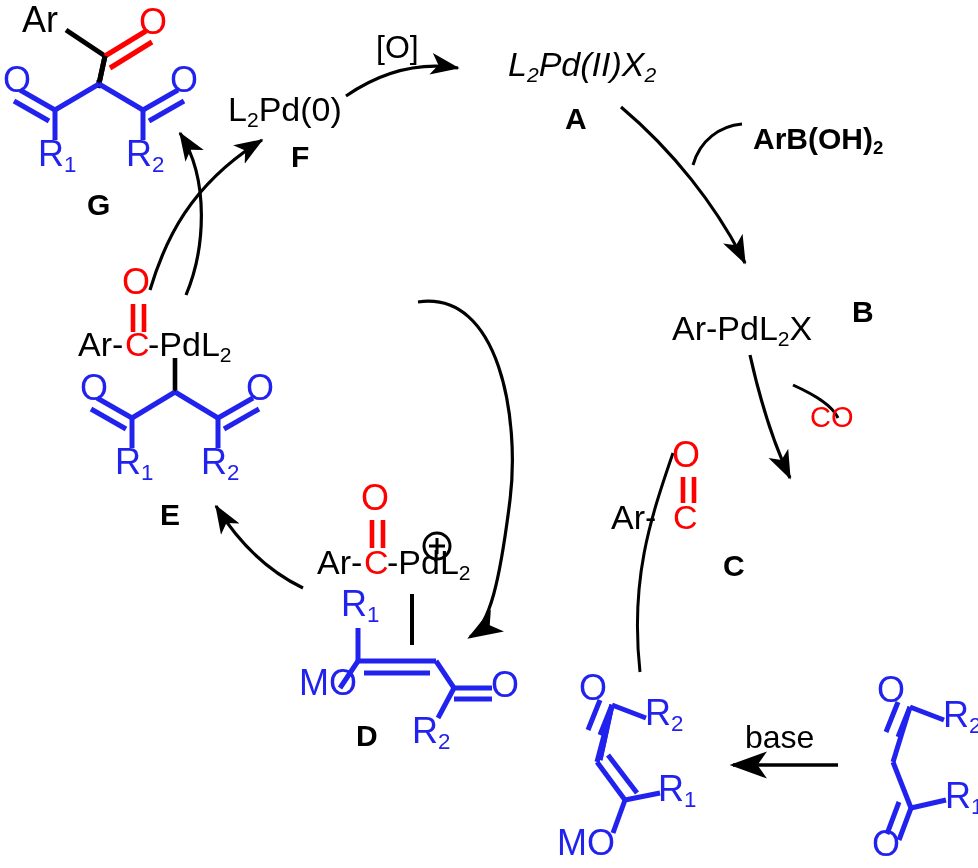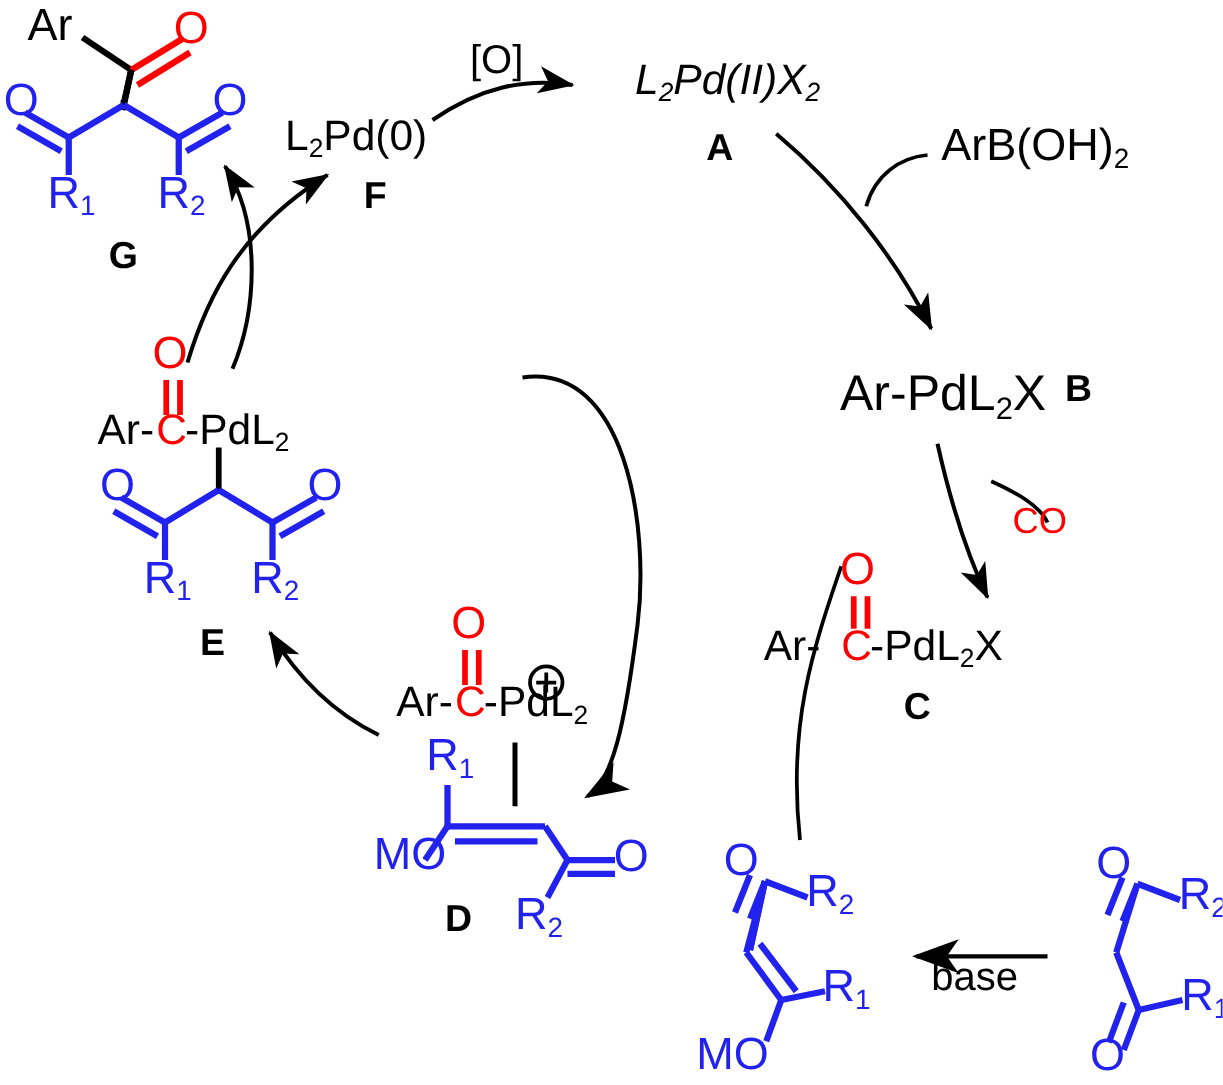--- a/index.html
+++ b/index.html
@@ -172,31 +172,30 @@
   <div class="lbl blk bold" style="left:87px;top:190px;font-size:30px;">G</div>
 
   <div class="lbl blk" style="left:376px;top:31px;font-size:32px;">[O]</div>
 
   <div class="lbl blk" style="left:508px;top:47px;font-size:34px;font-style:italic;"><span>L</span><sub>2</sub><span>Pd(II)X</span><sub>2</sub></div>
   <div class="lbl blk bold" style="left:565px;top:104px;font-size:30px;">A</div>
 
   <div class="lbl blk" style="left:228px;top:92px;font-size:34px;"><span>L</span><sub>2</sub><span>Pd(0)</span></div>
   <div class="lbl blk bold" style="left:291px;top:142px;font-size:30px;">F</div>
 
-  <div class="lbl blk" style="left:753px;top:98px;font-size:36px;"><span>ArB(OH)</span><sub>2</sub></div>
-
-  <div class="lbl blk" style="left:672px;top:295px;font-size:40px;text-align:center;"><span>Ar-PdL</span><sub>2</sub><span>X</span></div>
+  <div class="lbl blk" style="left:753px;top:124px;font-size:30px;font-weight:bold;"><span>ArB(OH)</span><sub>2</sub></div>
+
+  <div class="lbl blk" style="left:672px;top:311px;font-size:34px;text-align:center;"><span>Ar-PdL</span><sub>2</sub><span>X</span></div>
   <div class="lbl blk bold" style="left:852px;top:297px;font-size:30px;">B</div>
 
   <div class="lbl red" style="left:810px;top:403px;font-size:29px;">CO</div>
 
   <div class="lbl red" style="left:672px;top:437px;font-size:36px;">O</div>
   <div class="lbl blk" style="left:611px;top:500px;font-size:34px;">Ar-</div>
   <div class="lbl red" style="left:673px;top:500px;font-size:34px;">C</div>
-  <div class="lbl blk" style="left:696px;top:500px;font-size:34px;"><span>-PdL</span><sub>2</sub><span>X</span></div>
   <div class="lbl blk bold" style="left:723px;top:551px;font-size:30px;">C</div>
 
   <div class="lbl red" style="left:122px;top:264px;font-size:36px;">O</div>
   <div class="lbl blk" style="left:78px;top:327px;font-size:34px;">Ar-</div>
   <div class="lbl red" style="left:125px;top:327px;font-size:34px;">C</div>
   <div class="lbl blk" style="left:148px;top:327px;font-size:34px;"><span>-PdL</span><sub>2</sub></div>
   <div class="lbl blu" style="left:80px;top:370px;font-size:36px;">O</div>
   <div class="lbl blu" style="left:246px;top:370px;font-size:36px;">O</div>
   <div class="lbl blu" style="left:115px;top:444px;font-size:36px;"><span>R</span><sub>1</sub></div>
   <div class="lbl blu" style="left:201px;top:444px;font-size:36px;"><span>R</span><sub>2</sub></div>
@@ -210,20 +209,20 @@
   <div class="lbl blu" style="left:299px;top:665px;font-size:36px;">MO</div>
   <div class="lbl blu" style="left:491px;top:667px;font-size:36px;">O</div>
   <div class="lbl blu" style="left:412px;top:713px;font-size:36px;"><span>R</span><sub>2</sub></div>
   <div class="lbl blk bold" style="left:356px;top:721px;font-size:30px;">D</div>
 
   <div class="lbl blu" style="left:579px;top:670px;font-size:36px;">O</div>
   <div class="lbl blu" style="left:645px;top:695px;font-size:36px;"><span>R</span><sub>2</sub></div>
   <div class="lbl blu" style="left:658px;top:771px;font-size:36px;"><span>R</span><sub>1</sub></div>
   <div class="lbl blu" style="left:557px;top:825px;font-size:36px;">MO</div>
 
-  <div class="lbl blk" style="left:745px;top:721px;font-size:32px;margin-top:44px;">base</div>
+  <div class="lbl blk" style="left:745px;top:721px;font-size:32px;">base</div>
 
   <div class="lbl blu" style="left:877px;top:672px;font-size:36px;">O</div>
   <div class="lbl blu" style="left:943px;top:697px;font-size:36px;"><span>R</span><sub>2</sub></div>
   <div class="lbl blu" style="left:945px;top:778px;font-size:36px;"><span>R</span><sub>1</sub></div>
   <div class="lbl blu" style="left:872px;top:826px;font-size:36px;">O</div>
 
 </div>
 
 </body></html>

